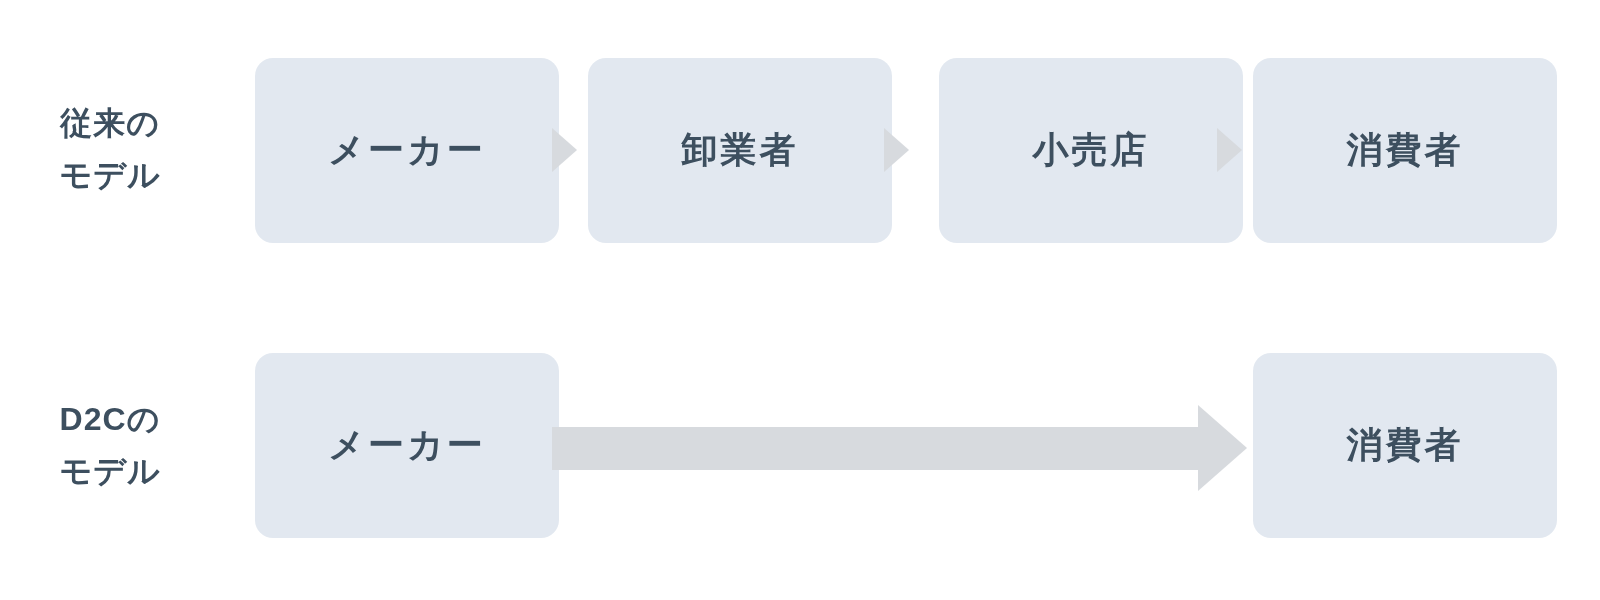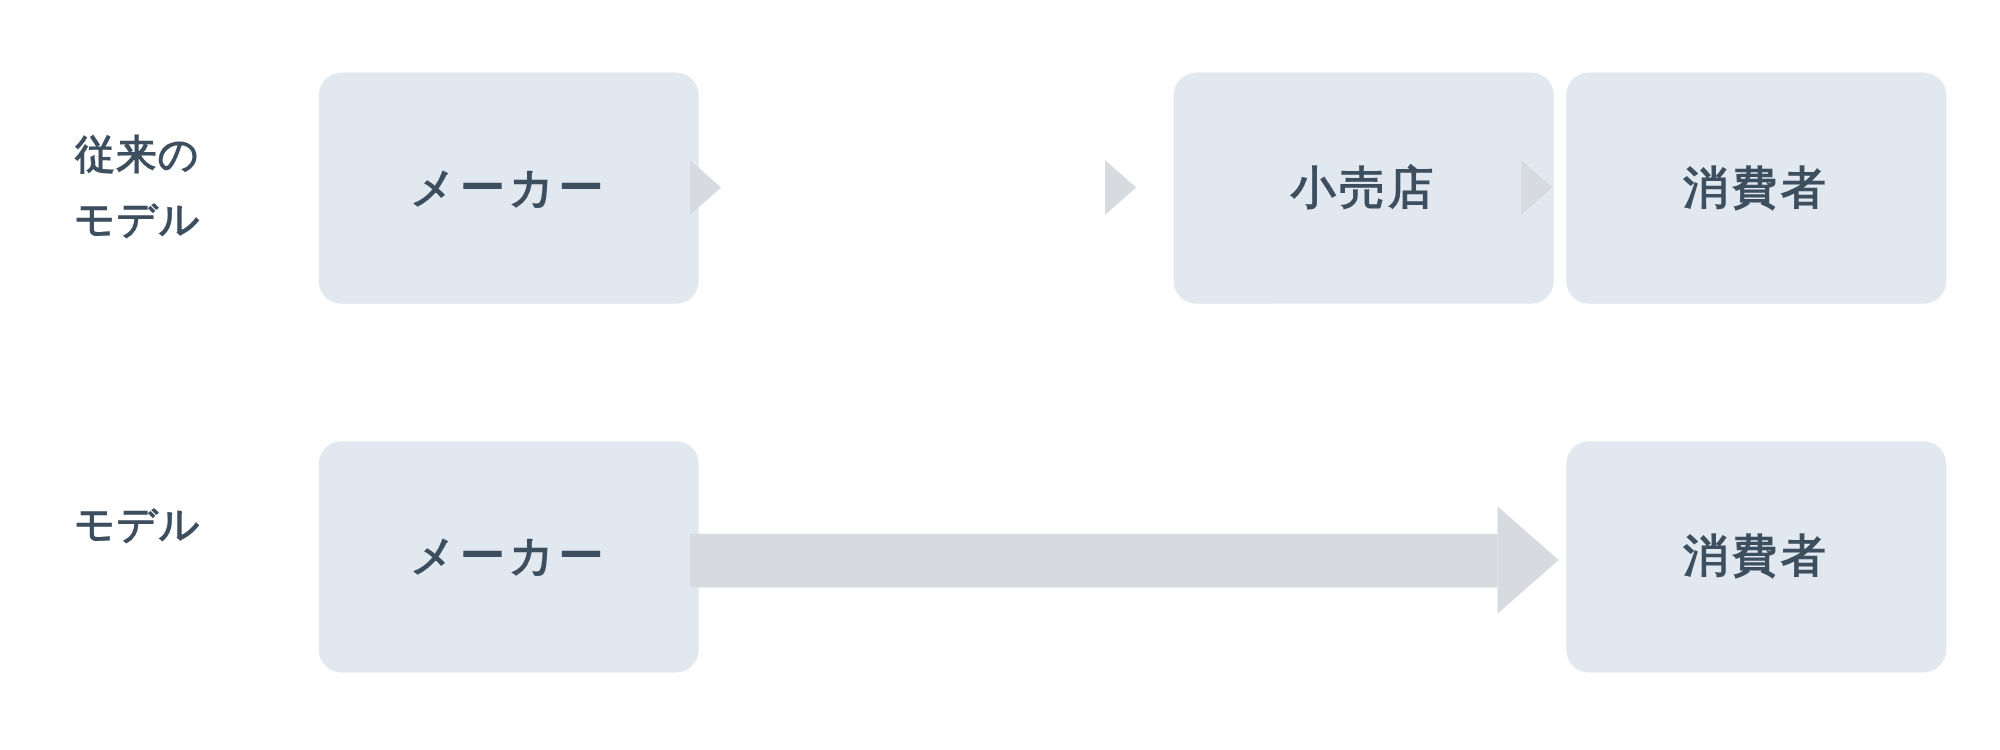--- a/index.html
+++ b/index.html
@@ -75,30 +75,32 @@
 
   <div class="row-label" style="top: 97px;">
     <div>従来の</div>
     <div>モデル</div>
   </div>
 
   <div class="node" style="left: 255px; top: 58px;">メーカー</div>
 
   <div class="tri" style="left: 552px; top: 128px;"></div>
 
+  <div class="node" style="left: 588px; top: 58px;">卸業者</div>
 
   <div class="tri" style="left: 884px; top: 128px;"></div>
 
   <div class="node" style="left: 920px; top: 58px; margin-left: 19px;">小売店</div>
 
   <div class="tri" style="left: 1217px; top: 128px;"></div>
 
   <div class="node" style="left: 1253px; top: 58px;">消費者</div>
 
   <div class="row-label" style="top: 393px;">
+    <div>D2Cの</div>
     <div>モデル</div>
   </div>
 
   <div class="node" style="left: 255px; top: 353px;">メーカー</div>
 
   <div>
     <div class="arrow-shaft"></div>
     <div class="arrow-head"></div>
   </div>
 

